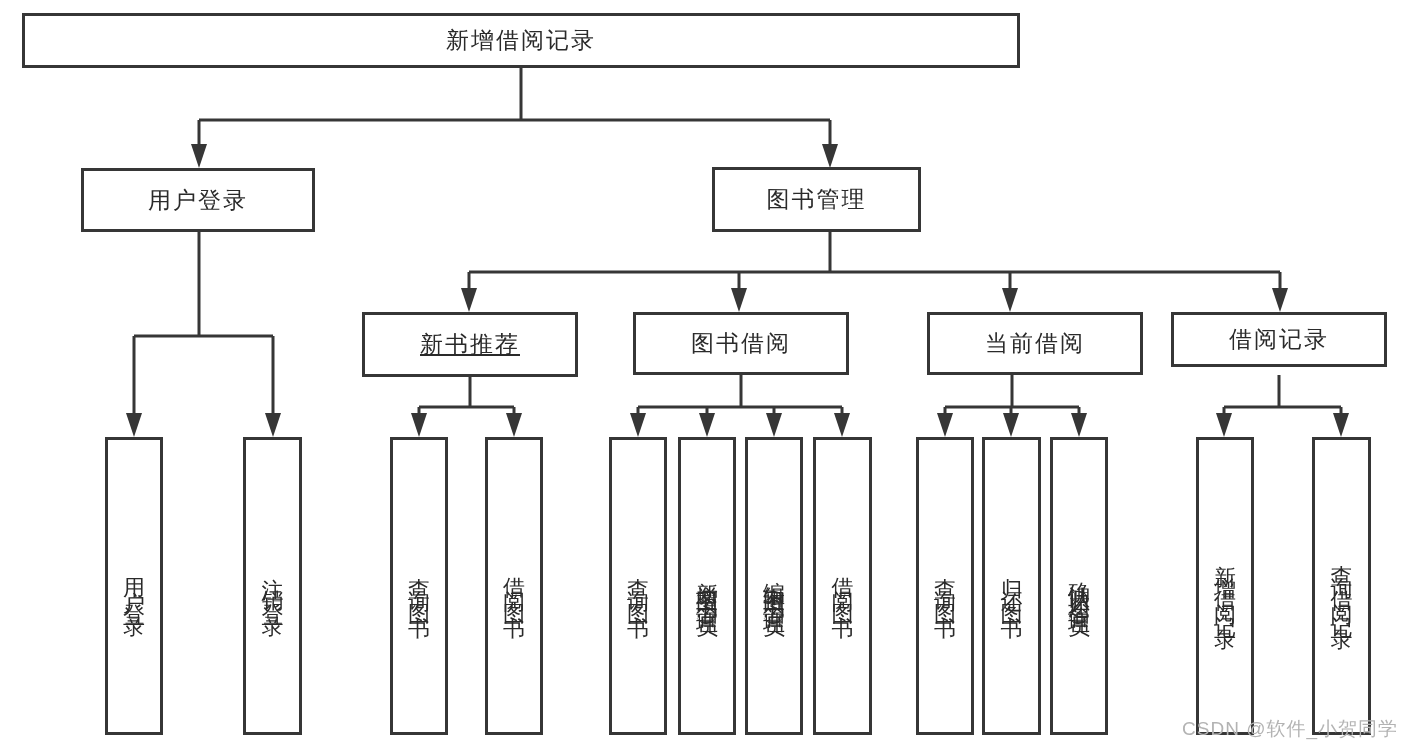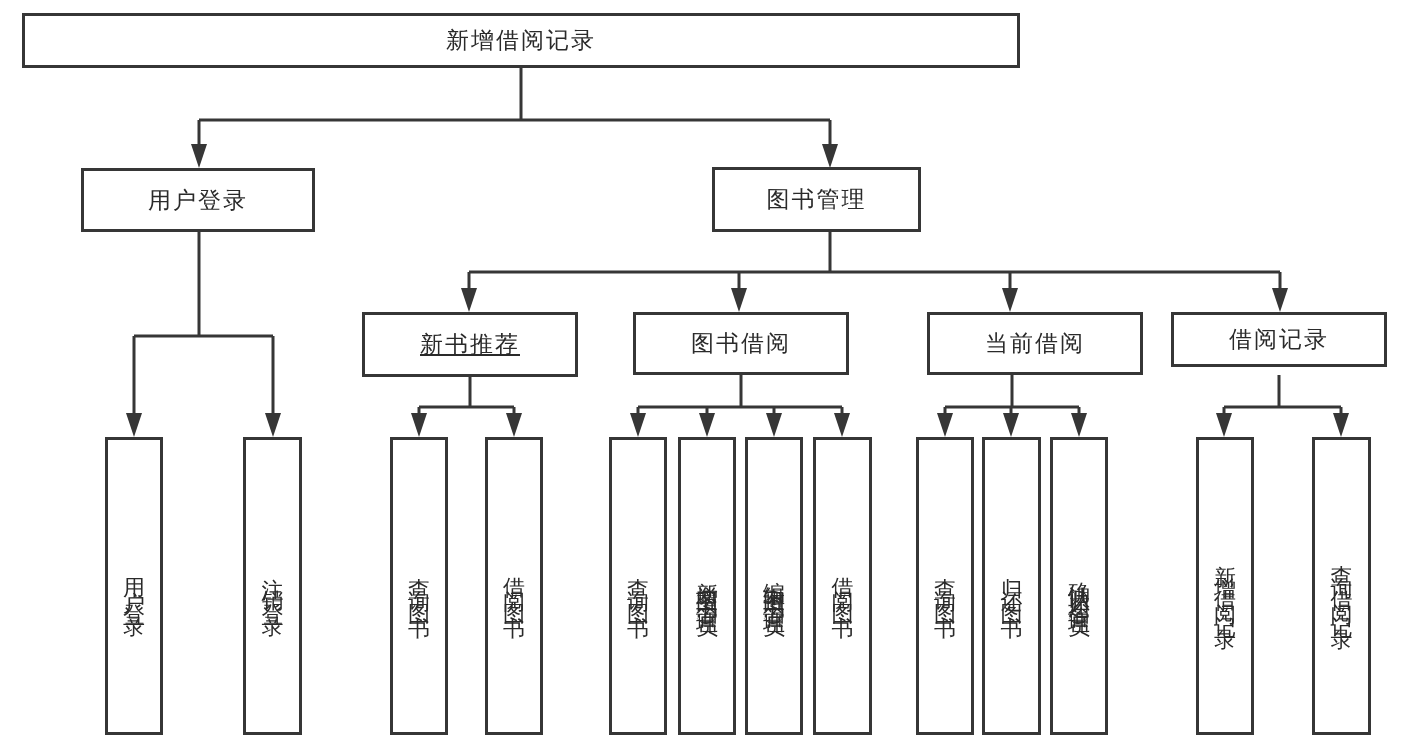--- a/index.html
+++ b/index.html
@@ -125,13 +125,14 @@
     <span class="v-label" style="letter-spacing: 5px;">确认归还（管理员）</span>
   </div>
 
   <div class="node leaf" style="left:1196px;top:437px;width:58px;height:298px;">
     <span class="v-label">新增借阅记录</span>
   </div>
   <div class="node leaf" style="left:1312px;top:437px;width:59px;height:298px;">
     <span class="v-label">查询借阅记录</span>
   </div>
 
+  <div class="watermark">CSDN @软件_小贺同学</div>
 </div>
 
 </body></html>

